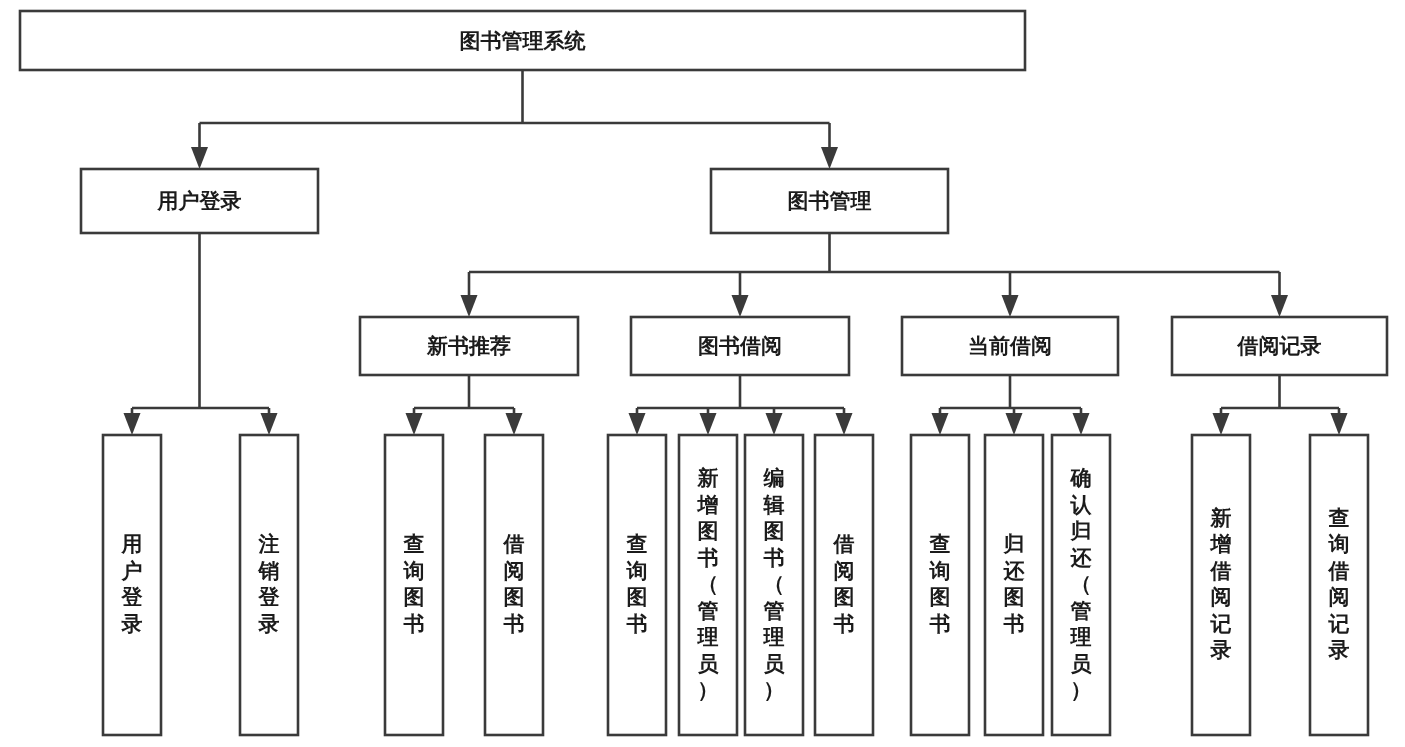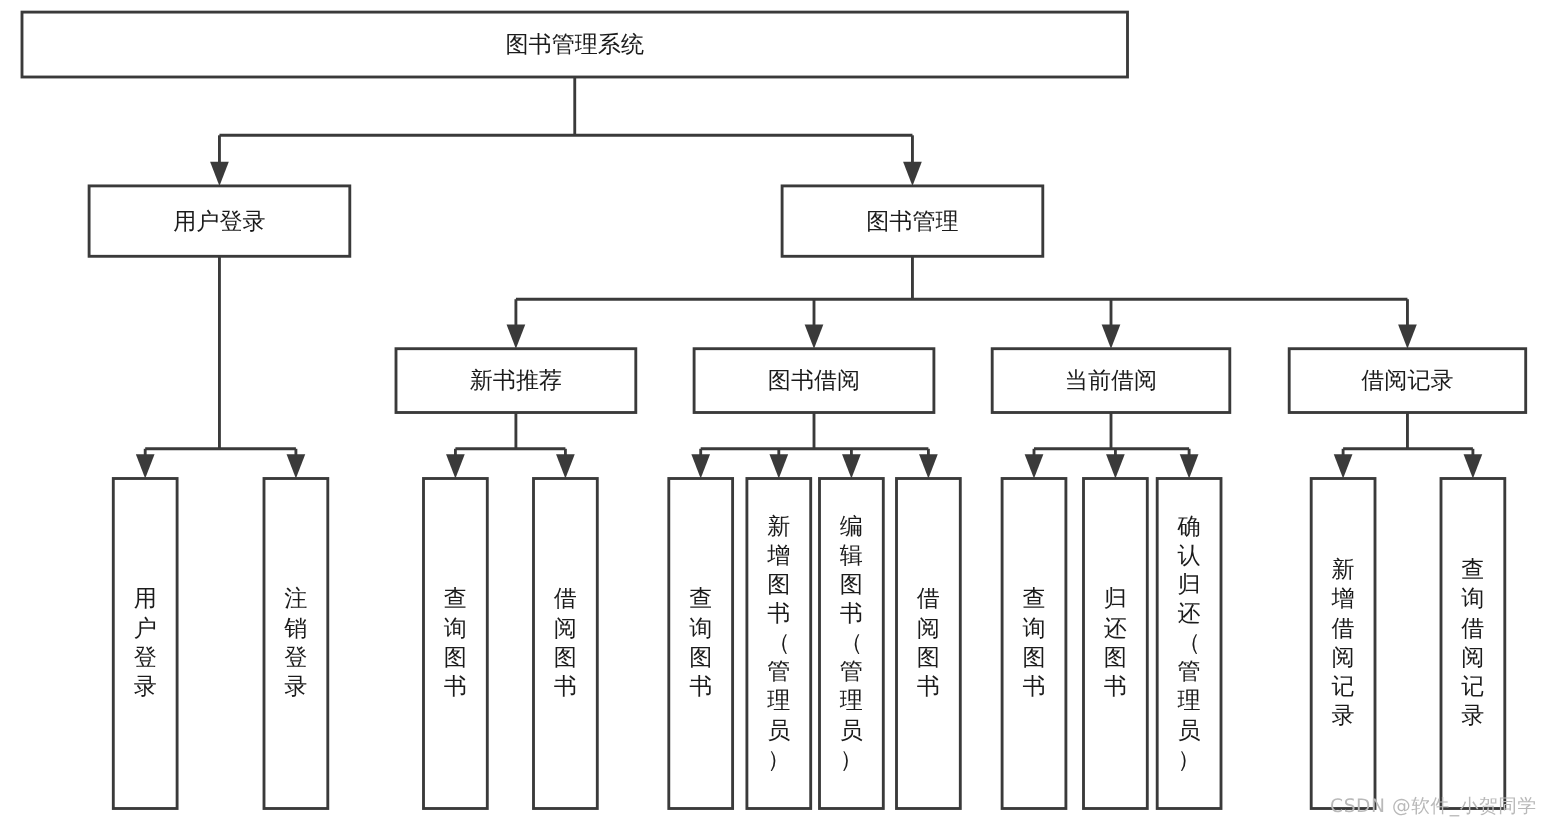--- a/index.html
+++ b/index.html
@@ -12,20 +12,21 @@
     width: 1405px;
     height: 747px;
     overflow: hidden;
     font-family: "DejaVu Sans", "Liberation Sans", sans-serif;
   }
   #diagram-root {
     position: relative;
     width: 1405px;
     height: 747px;
     background: #ffffff;
+    font-weight: bold;
   }
   svg.diagram-canvas {
     position: absolute;
     left: 0;
     top: 0;
     width: 1405px;
     height: 747px;
     display: block;
   }
   .node-box {
@@ -204,14 +205,13 @@
         <g>
           <rect x="1192" y="435" width="58" height="300" class="node-box"></rect>
           <text x="1221" y="0" class="node-label-v-char"><tspan x="1221" y="518.75">新</tspan><tspan x="1221" y="545.25">增</tspan><tspan x="1221" y="571.75">借</tspan><tspan x="1221" y="598.25">阅</tspan><tspan x="1221" y="624.75">记</tspan><tspan x="1221" y="651.25">录</tspan></text>
         </g>
         <g>
           <rect x="1310" y="435" width="58" height="300" class="node-box"></rect>
           <text x="1339" y="0" class="node-label-v-char"><tspan x="1339" y="518.75">查</tspan><tspan x="1339" y="545.25">询</tspan><tspan x="1339" y="571.75">借</tspan><tspan x="1339" y="598.25">阅</tspan><tspan x="1339" y="624.75">记</tspan><tspan x="1339" y="651.25">录</tspan></text>
         </g>
       </g>
   </svg>
-  <div class="watermark-text">CSDN @软件_小贺同学</div>
 </div>
 
 </body></html>

